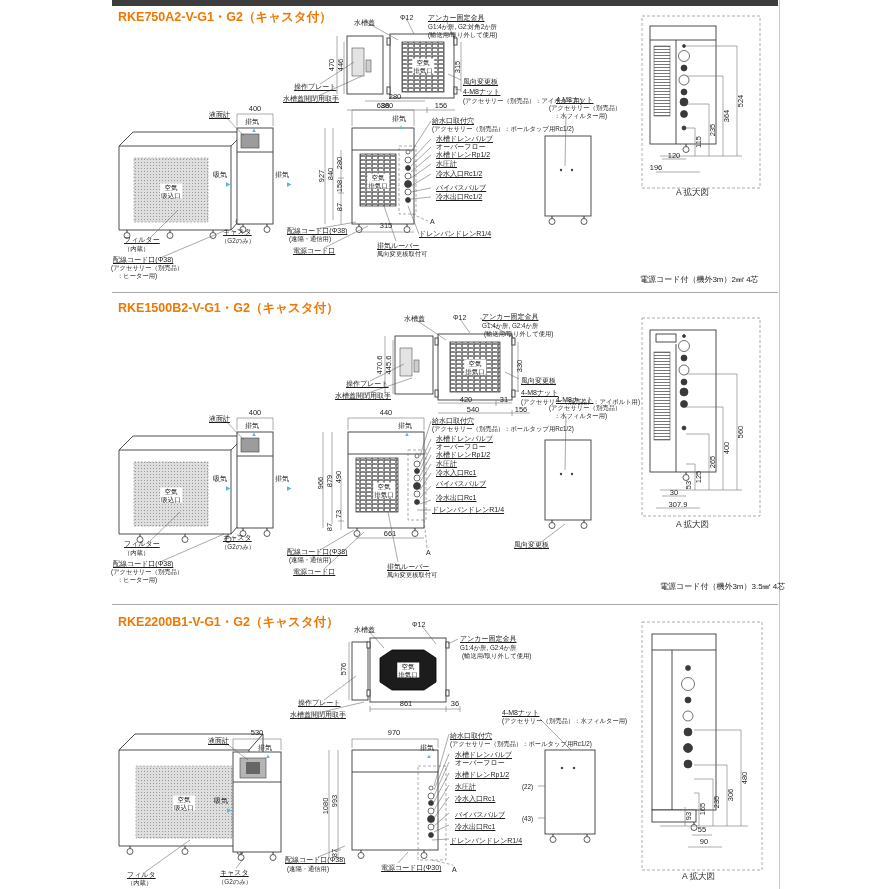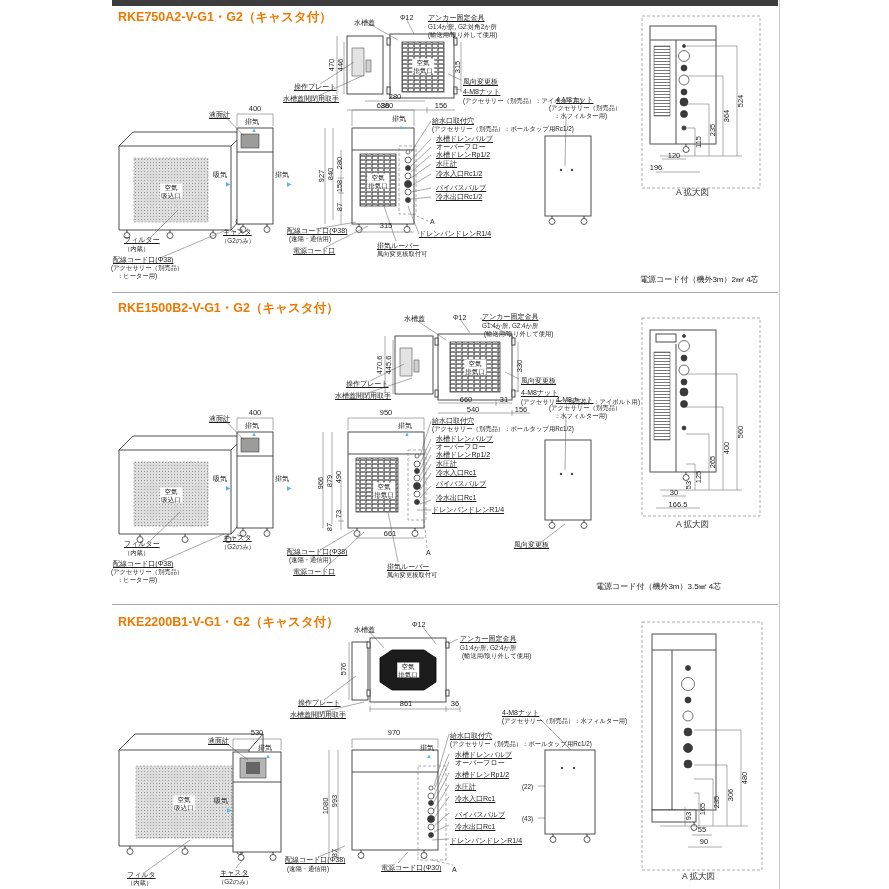--- a/index.html
+++ b/index.html
@@ -421,21 +421,21 @@
     </g>
   </svg>
 
   <div id="labels">
     <span class="lb title" style="left:118px;top:13px">RKE750A2-V-G1・G2（キャスタ付）</span>
     <span class="lb cap" style="left:676px;top:188px">A 拡大図</span>
     <span class="lb note" style="left:640px;top:276px">電源コード付（機外3m）2㎟ 4芯</span>
 
     <span class="lb title" style="left:118px;top:304px">RKE1500B2-V-G1・G2（キャスタ付）</span>
     <span class="lb cap" style="left:676px;top:520px">A 拡大図</span>
-    <span class="lb note" style="left:596px;top:583px">電源コード付（機外3m）3.5㎟ 4芯</span>
+    <span class="lb note" style="left:660px;top:583px">電源コード付（機外3m）3.5㎟ 4芯</span>
 
     <span class="lb title" style="left:118px;top:618px">RKE2200B1-V-G1・G2（キャスタ付）</span>
     <span class="lb cap" style="left:682px;top:872px">A 拡大図</span>
   <span class="lb" style="left: 354px; top: 19px;">水槽蓋</span>
       <span class="lb" style="left: 400px; top: 14px;">Φ12</span>
       <span class="lb u" style="left: 428px; top: 14px;">アンカー固定金具</span>
       <span class="lb s" style="left: 428px; top: 23px;">G1:4か所, G2:対角2か所</span>
       <span class="lb s" style="left: 428px; top: 31px;">(輸送用/取り外して使用)</span>
       <span class="lb tag" style="left: 423px; top: 66px;">空気
 排気口</span>
@@ -506,21 +506,21 @@
       <span class="lb" style="left: 404px; top: 315px;">水槽蓋</span>
       <span class="lb" style="left: 453px; top: 314px;">Φ12</span>
       <span class="lb u" style="left: 482px; top: 313px;">アンカー固定金具</span>
       <span class="lb s" style="left: 482px; top: 322px;">G1:4か所, G2:4か所</span>
       <span class="lb s" style="left: 484px; top: 330px;">(輸送用/取り外して使用)</span>
       <span class="lb tag" style="left: 475px; top: 367px;">空気
 排気口</span>
       <span class="lb vd" style="left: 380px; top: 365px;">470.6</span>
       <span class="lb vd" style="left: 389px; top: 365px;">445.6</span>
       <span class="lb vd" style="left: 520px; top: 366px;">330</span>
-      <span class="lb d" style="left: 466px; top: 396px;">660</span>
+      <span class="lb d" style="left: 466px; top: 396px;">420</span>
       <span class="lb d" style="left: 504px; top: 396px;">31</span>
       <span class="lb d" style="left: 473px; top: 406px;">540</span>
       <span class="lb d" style="left: 521px; top: 406px;">156</span>
       <span class="lb u" style="left: 346px; top: 380px;">操作プレート</span>
       <span class="lb u" style="left: 335px; top: 392px;">水槽蓋開閉用取手</span>
       <span class="lb u" style="left: 521px; top: 377px;">風向変更板</span>
       <span class="lb u" style="left: 521px; top: 389px;">4-M8ナット</span>
       <span class="lb s" style="left: 521px; top: 398px;">(アクセサリー（別売品）：アイボルト用)</span>
       <span class="lb tag" style="left: 171px; top: 495px;">空気
 吸込口</span>
@@ -532,21 +532,21 @@
       <span class="lb u" style="left: 209px; top: 415px;">液面計</span>
       <span class="lb d" style="left: 255px; top: 409px;">400</span>
       <span class="lb" style="left: 245px; top: 422px;">排気</span>
       <span class="lb arr" style="left: 251px; top: 430px;">▲</span>
       <span class="lb" style="left: 213px; top: 475px;">吸気</span>
       <span class="lb arr" style="left: 226px; top: 484px;">▶</span>
       <span class="lb" style="left: 275px; top: 475px;">排気</span>
       <span class="lb arr" style="left: 287px; top: 484px;">▶</span>
       <span class="lb u" style="left: 223px; top: 534px;">キャスタ</span>
       <span class="lb s" style="left: 221px; top: 543px;">（G2のみ）</span>
-      <span class="lb d" style="left: 386px; top: 409px;">950</span>
+      <span class="lb d" style="left: 386px; top: 409px;">440</span>
       <span class="lb" style="left: 398px; top: 422px;">排気</span>
       <span class="lb arr" style="left: 404px; top: 430px;">▲</span>
       <span class="lb vd" style="left: 321px; top: 483px;">966</span>
       <span class="lb vd" style="left: 330px; top: 481px;">879</span>
       <span class="lb vd" style="left: 339px; top: 477px;">490</span>
       <span class="lb vd" style="left: 339px; top: 514px;">73</span>
       <span class="lb vd" style="left: 330px; top: 527px;">87</span>
       <span class="lb tag" style="left: 384px; top: 490px;">空気
 排気口</span>
       <span class="lb d" style="left: 390px; top: 530px;">661</span>
@@ -569,21 +569,21 @@
       <span class="lb u" style="left: 556px; top: 396px;">4-M8ナット</span>
       <span class="lb s" style="left: 549px; top: 404px;">(アクセサリー（別売品）</span>
       <span class="lb s" style="left: 554px; top: 412px;">：水フィルター用)</span>
       <span class="lb u" style="left: 514px; top: 541px;">風向変更板</span>
       <span class="lb vd" style="left: 741px; top: 432px;">560</span>
       <span class="lb vd" style="left: 727px; top: 448px;">400</span>
       <span class="lb vd" style="left: 713px; top: 462px;">265</span>
       <span class="lb vd" style="left: 699px; top: 477px;">125</span>
       <span class="lb vd" style="left: 689px; top: 485px;">53</span>
       <span class="lb d" style="left: 674px; top: 489px;">30</span>
-      <span class="lb d" style="left: 678px; top: 501px;">166.5</span>
+      <span class="lb d" style="left: 678px; top: 501px;">307.9</span>
       <span class="lb" style="left: 354px; top: 626px;">水槽蓋</span>
       <span class="lb" style="left: 412px; top: 621px;">Φ12</span>
       <span class="lb u" style="left: 460px; top: 635px;">アンカー固定金具</span>
       <span class="lb s" style="left: 460px; top: 644px;">G1:4か所, G2:4か所</span>
       <span class="lb s" style="left: 462px; top: 652px;">(輸送用/取り外して使用)</span>
       <span class="lb vd" style="left: 344px; top: 669px;">576</span>
       <span class="lb tag" style="left: 408px; top: 670px;">空気
 排気口</span>
       <span class="lb d" style="left: 406px; top: 700px;">861</span>
       <span class="lb d" style="left: 455px; top: 700px;">36</span>

